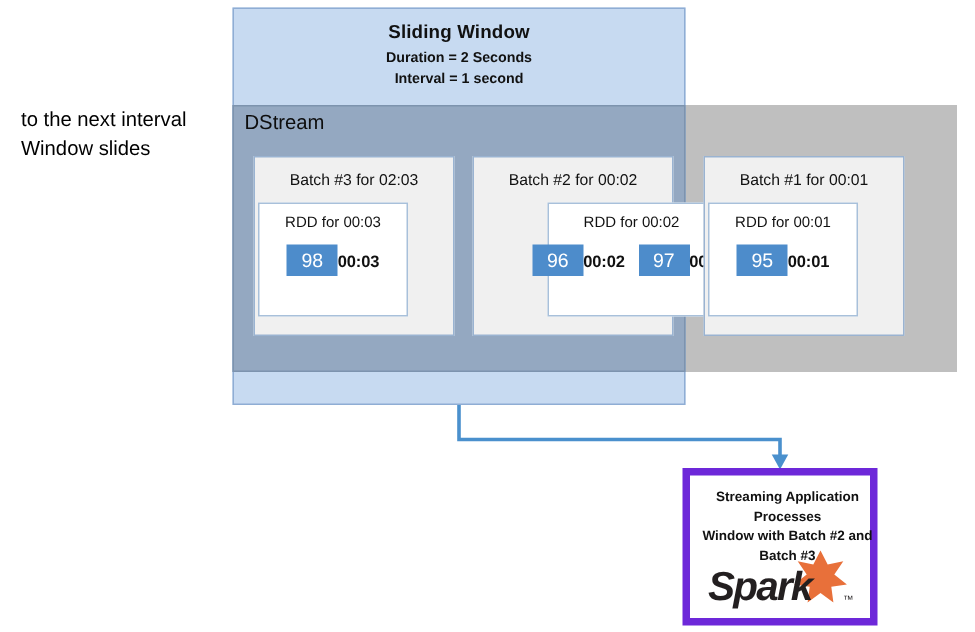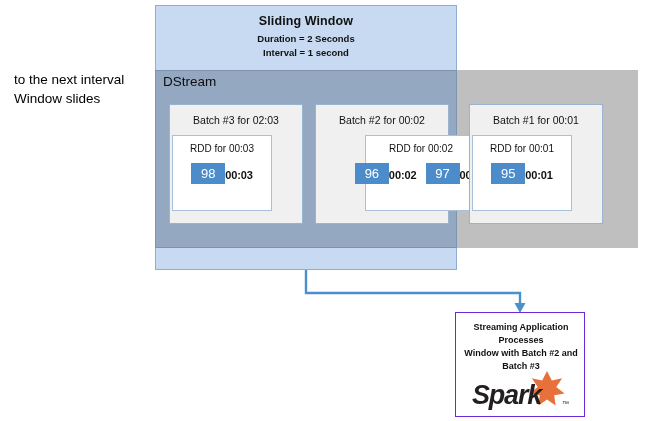--- a/index.html
+++ b/index.html
@@ -192,21 +192,21 @@
   }
 
   
   #result-box {
     position: absolute;
     left: 455px;
     top: 312px;
     width: 130px;
     height: 105px;
     background: #ffffff;
-    border: 1px solid #6d28d9;
+    border: 5px solid #6d28d9;
     box-sizing: border-box;
   }
   #result-text {
     position: absolute;
     left: 4px;
     top: 8px;
     width: 122px;
     text-align: center;
     font-size: 9px;
     line-height: 1.45;

